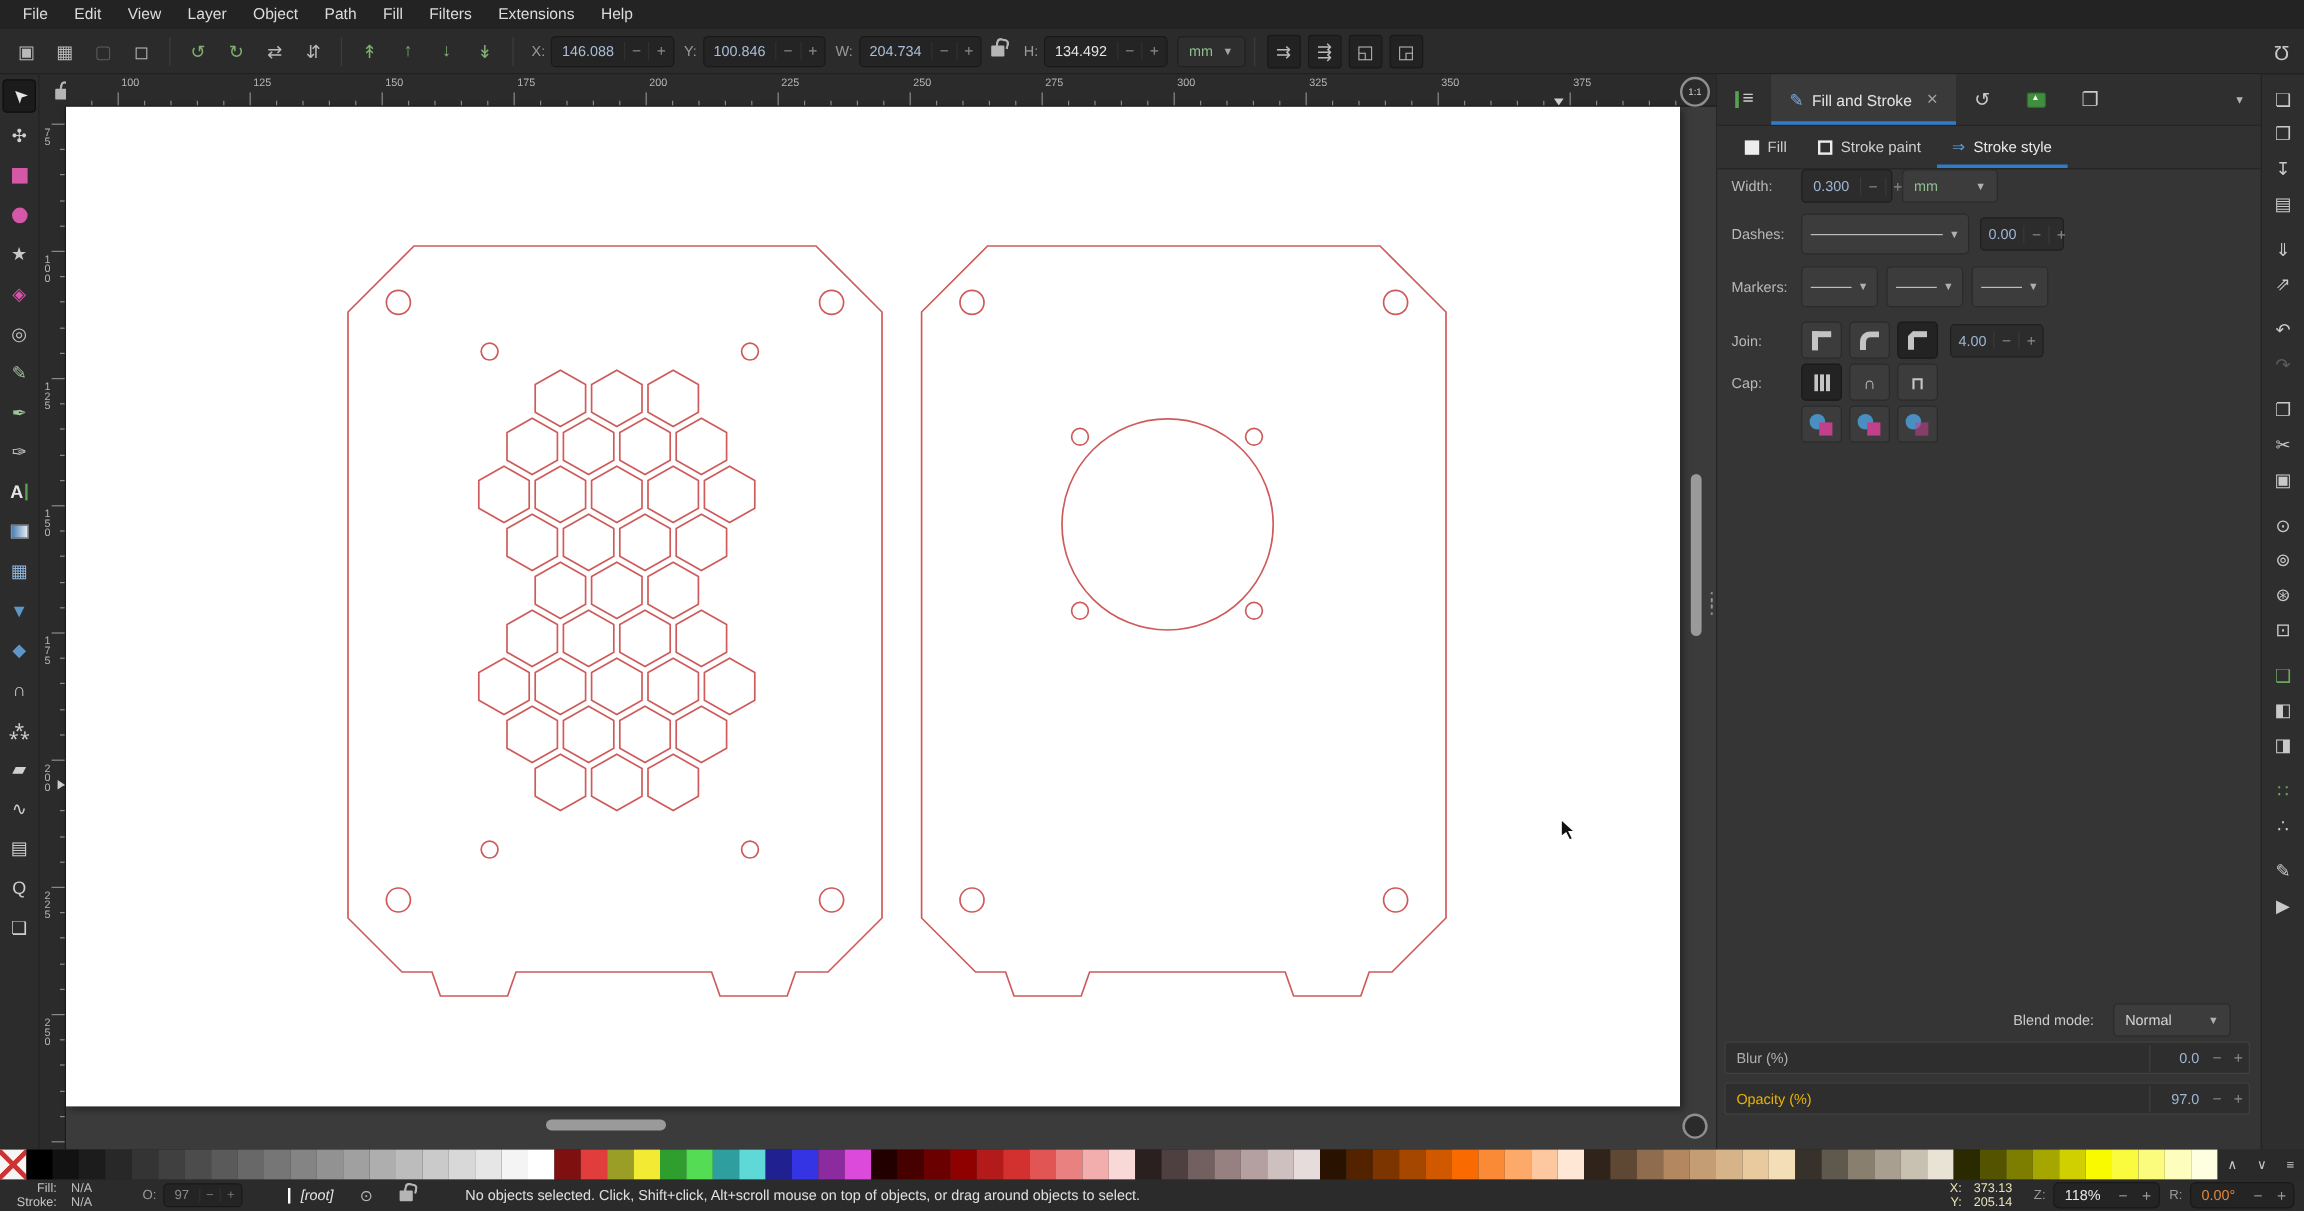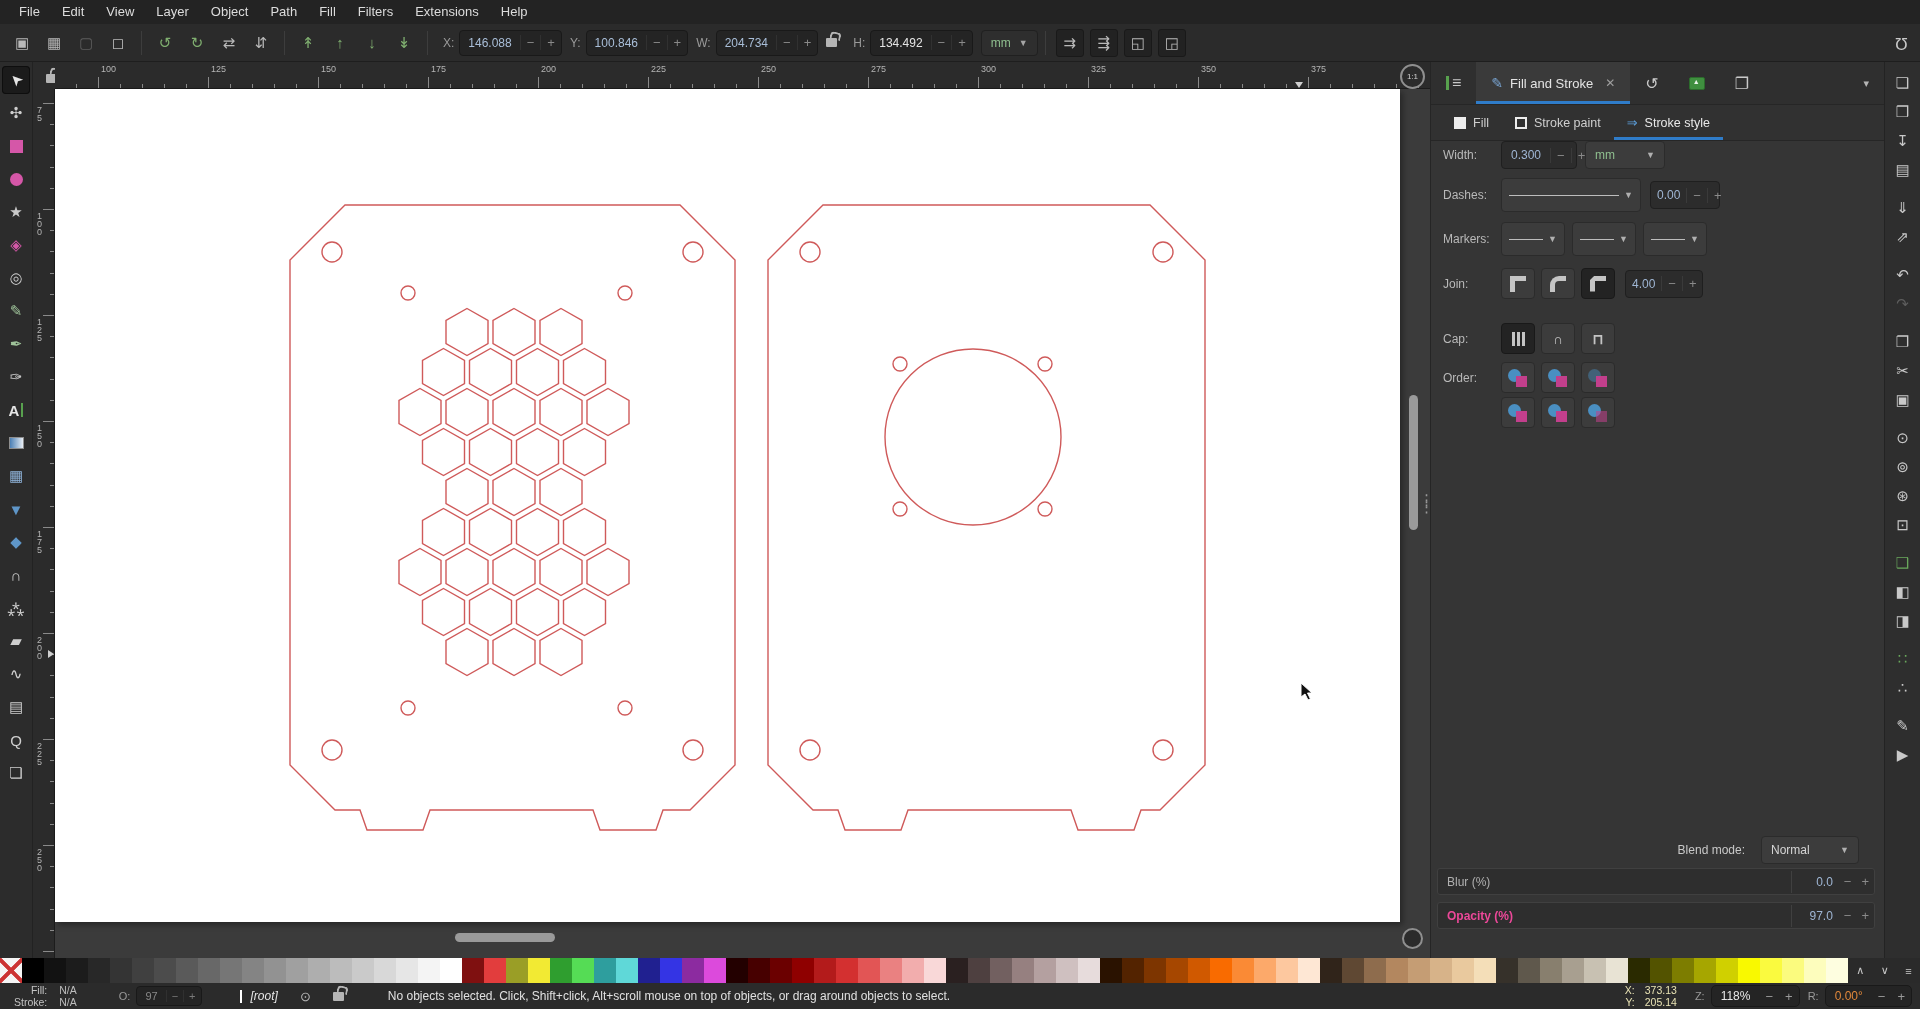--- a/index.html
+++ b/index.html
@@ -135,21 +135,21 @@
   .ord.sqfront .oci { z-index:1; }
   .ord.dim .oci { opacity:.45; }
   .ord.dim2 .osq { opacity:.55; }
 
   #blend-row { position:absolute; left:0; top:774px; width:454px; display:flex; align-items:center;
                justify-content:flex-end; padding-right:26px; }
   #blend-row .blabel { color:#c9c9c9; font-size:12px; margin-right:8px; }
   .wide-slider { position:absolute; left:6px; width:438px; height:27px; background:#2e2e2e;
                  border:1px solid #404040; border-radius:3px; display:flex; align-items:center; }
   .wide-slider .slabel { padding-left:9px; font-size:12px; color:#b0b0b0; flex:1; }
-  .wide-slider .slabel.bold { color:#ec4899; font-weight:bold; }
+  .wide-slider .slabel.bold { color:#eab308; font-weight:normal; }
   .wide-slider .sval { width:48px; text-align:right; color:#9fb6d4; font-size:12px;
                        border-left:1px solid #404040; padding:4px 6px; }
   .wide-slider .step { color:#8a8a8a; font-size:13px; padding:0 5px; }
 
   
   #cmdbar { position:absolute; left:1884px; top:62px; width:36px; height:896px; background:#2e2e2e;
             border-left:1px solid #232323; display:flex; flex-direction:column; align-items:center;
             padding-top:8px; }
   .cmd { width:28px; height:26px; margin-bottom:3px; color:#c9c9c9; font-size:15px; display:flex;
          align-items:center; justify-content:center; }
@@ -650,56 +650,33 @@
     <span class="sbtn pressed">
       <span class="join-ico bevel"></span>
       </span>
     <span class="pspin" style="width:78px;margin-left:4px">
       <span class="val" style="flex:1;padding:0 6px">4.00</span>
       <span class="step">−</span>
       <span class="step">+</span>
     </span>
   </div>
 
-  <div class="prow" style="margin-top:24px">
+  <div class="prow" style="margin-top:4px">
     <span class="plabel">Cap:</span>
     <span class="sbtn pressed">
       <span class="cap-butt"></span>
       </span>
     <span class="sbtn">
       <span class="cap-glyph">∩</span>
       </span>
     <span class="sbtn">
       <span class="cap-glyph">⊓</span>
       </span>
   </div>
 
-  <div class="prow" style="margin-top:8px">
-    <span class="plabel">Order:</span>
-    <span id="order-btns-1" style="display:flex">
-        <span class="sbtn">
-          <span class="ord ">
-            <span class="oci"></span>
-            <span class="osq"></span>
-          </span>
-        </span>
-        <span class="sbtn">
-          <span class="ord ">
-            <span class="oci"></span>
-            <span class="osq"></span>
-          </span>
-        </span>
-        <span class="sbtn">
-          <span class="ord sqfront dim">
-            <span class="oci"></span>
-            <span class="osq"></span>
-          </span>
-        </span>
-      </span>
-  </div>
   <div class="prow" style="margin-top:4px">
     <span class="plabel"></span>
     <span id="order-btns-2" style="display:flex">
         <span class="sbtn">
           <span class="ord sqfront">
             <span class="oci"></span>
             <span class="osq"></span>
           </span>
         </span>
         <span class="sbtn">

